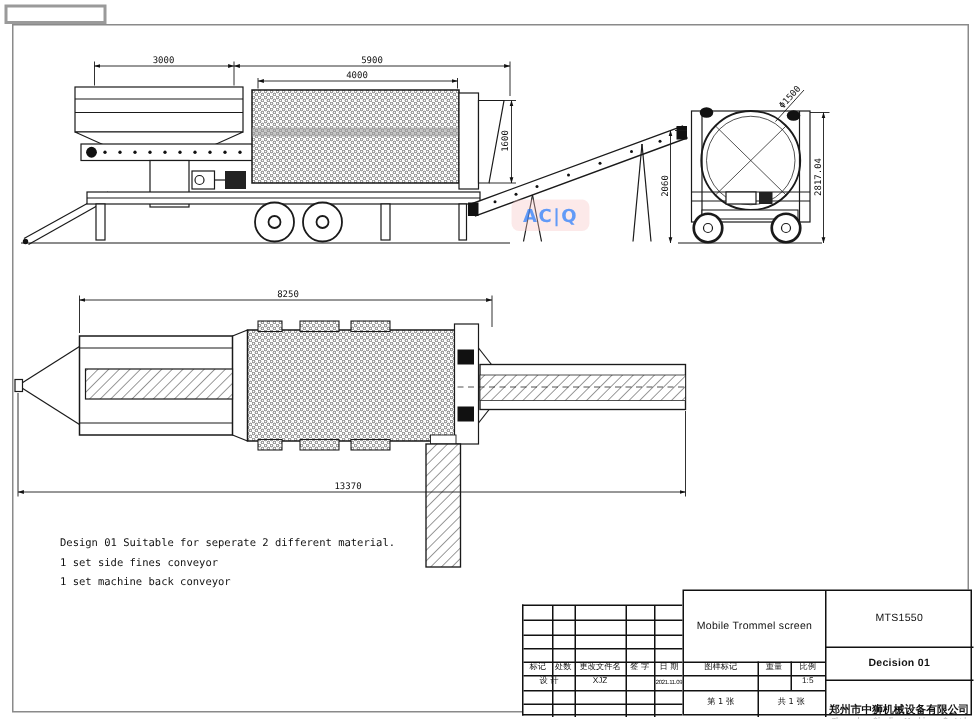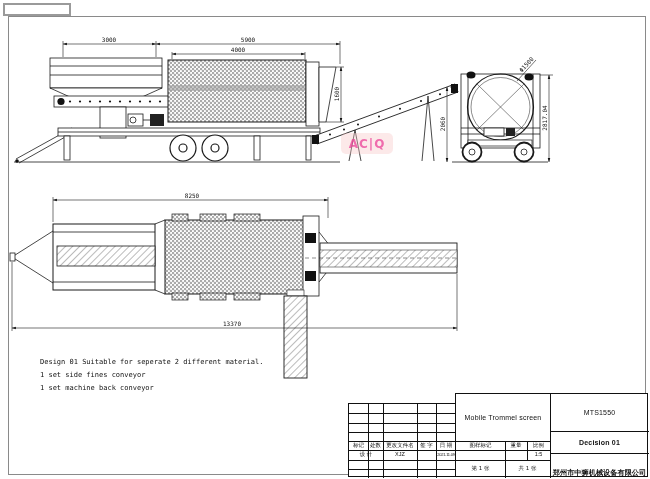--- a/index.html
+++ b/index.html
@@ -8,21 +8,21 @@
   #frame { position:absolute; left:8px; top:16px; width:638px; height:459px;
            border:1px solid #8a8a8a; box-sizing:border-box; }
   #cornerbox { position:absolute; left:3px; top:3px; width:68px; height:13px;
            border:2px solid #9a9a9a; background:#fff; box-sizing:border-box; }
   svg { position:absolute; left:0; top:0; z-index:1; }
   .dim  { font:6px "DejaVu Sans Mono", monospace; fill:#111; }
   .note { font:7px "DejaVu Sans Mono", monospace; fill:#111; }
 
   
   #wm { position:absolute; left:341px; top:133px; width:52px; height:21px; z-index:2;
-        border-radius:5px; background:rgba(246,196,196,.45); color:#ec4899;
+        border-radius:5px; background:rgba(246,196,196,.45); color:#3b82f6;
         font:bold 12px "DejaVu Sans", sans-serif; display:flex; align-items:center;
         justify-content:center; letter-spacing:1px; filter:blur(.3px); opacity:.8; }
 
   
   .tb { position:absolute; box-sizing:border-box; border:1.5px solid #111; background:#fff; z-index:3; }
   #tbLeft { left:348px; top:403px; width:107px; height:74px; border-right:none; }
   #tbMain { left:455px; top:393px; width:193px; height:84px; }
   .hl { position:absolute; height:0; border-top:1px solid #111; }
   .vl { position:absolute; width:0; border-left:1px solid #111; }
   .tbt { position:absolute; display:flex; align-items:center; justify-content:center;

